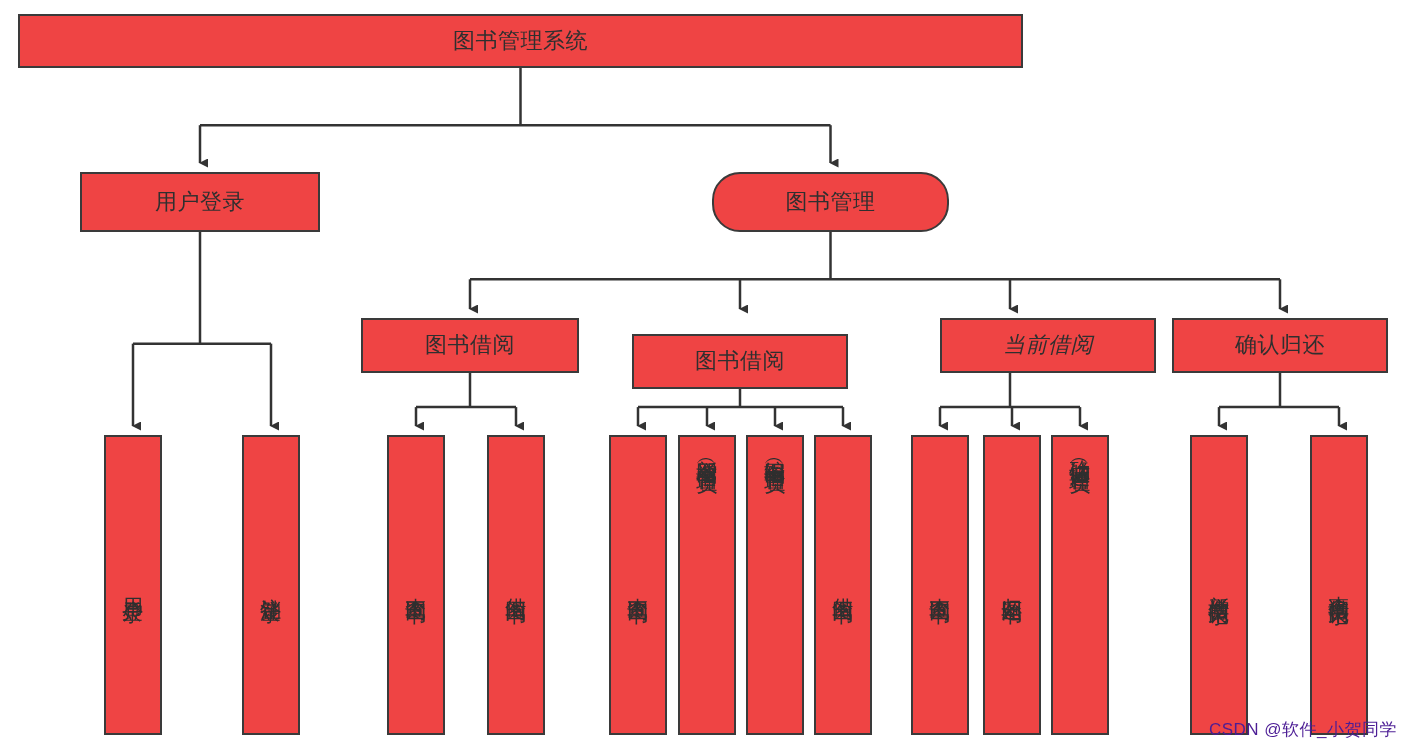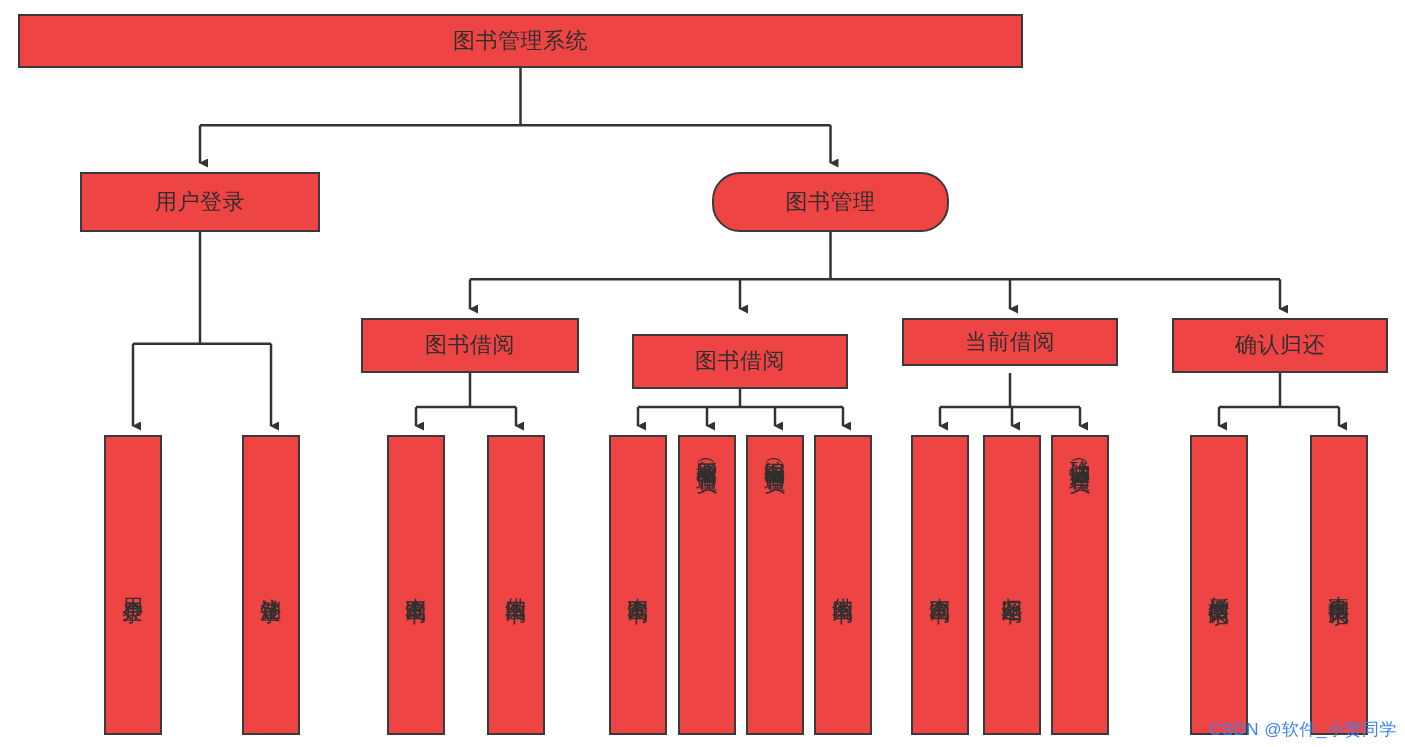--- a/index.html
+++ b/index.html
@@ -56,21 +56,21 @@
   }
   .node.vert.center {
     align-items: center;
     padding-top: 0;
   }
   #watermark {
     position: absolute;
     right: 8px;
     bottom: 6px;
     font-size: 17px;
-    color: #3b82f6;
+    color: #4c1d95;
     letter-spacing: 0.5px;
     white-space: nowrap;
     user-select: none;
   }
 </style>
 </head>
 <body>
 
 <div id="canvas">
 
@@ -126,21 +126,21 @@
       </div>
       <div class="node horiz" id="node-book_manage" style="left: 712px; top: 172px; width: 237px; height: 60px; border-radius: 28px;">
         <span>图书管理</span>
       </div>
       <div class="node horiz" id="node-new_book_rec" style="left: 361px; top: 318px; width: 218px; height: 55px;">
         <span>图书借阅</span>
       </div>
       <div class="node horiz" id="node-book_borrow" style="left: 632px; top: 318px; width: 216px; height: 55px; margin-top: 16px;">
         <span>图书借阅</span>
       </div>
-      <div class="node horiz" id="node-cur_borrow" style="left: 902px; top: 318px; width: 216px; height: 48px;">
+      <div class="node horiz" id="node-cur_borrow" style="left: 940px; top: 318px; width: 216px; height: 55px; font-style: italic;">
         <span>当前借阅</span>
       </div>
       <div class="node horiz" id="node-borrow_record" style="left: 1172px; top: 318px; width: 216px; height: 55px;">
         <span>确认归还</span>
       </div>
       <div class="node vert center" id="node-leaf_user_login" style="left: 104px; top: 435px; width: 58px; height: 300px;">
         <span class="vlabel">用户登录</span>
       </div>
       <div class="node vert center" id="node-leaf_user_logout" style="left: 242px; top: 435px; width: 58px; height: 300px;">
         <span class="vlabel">注销登录</span>

